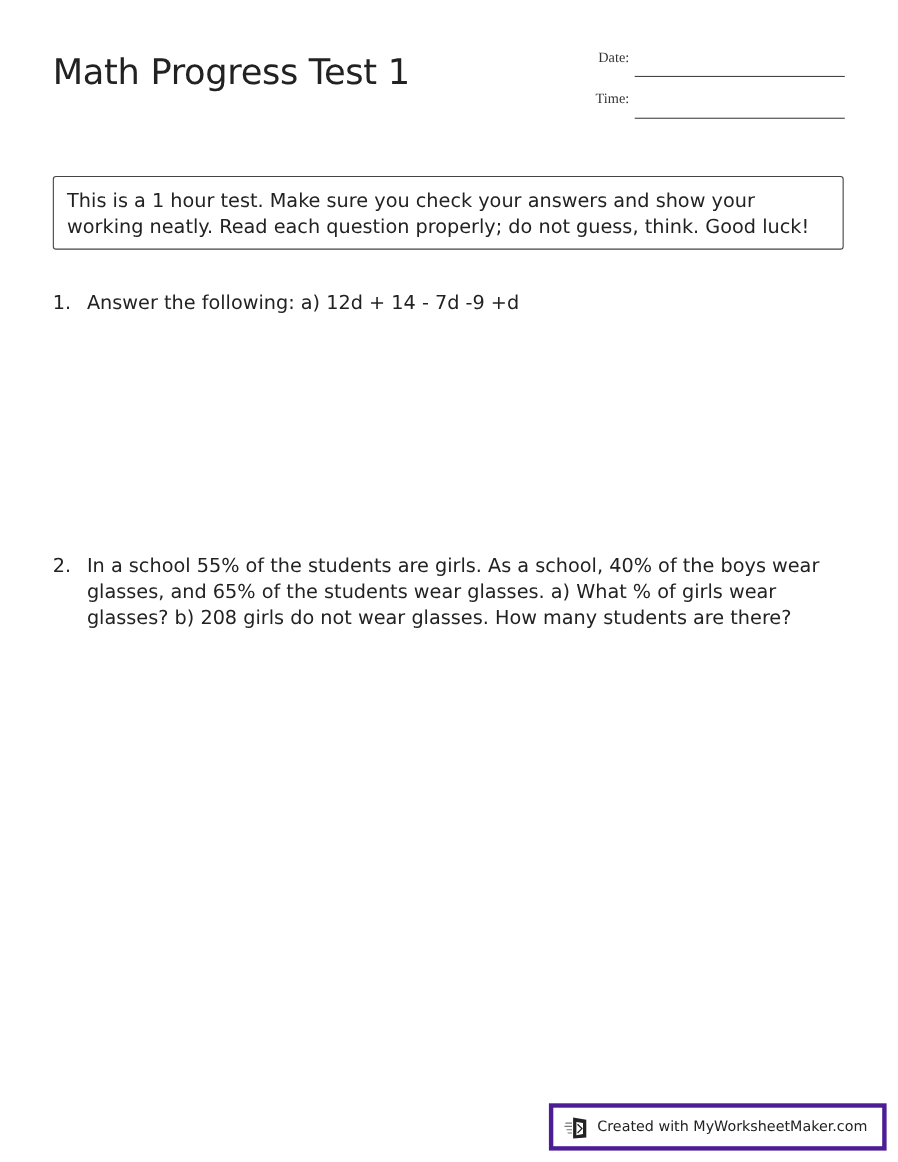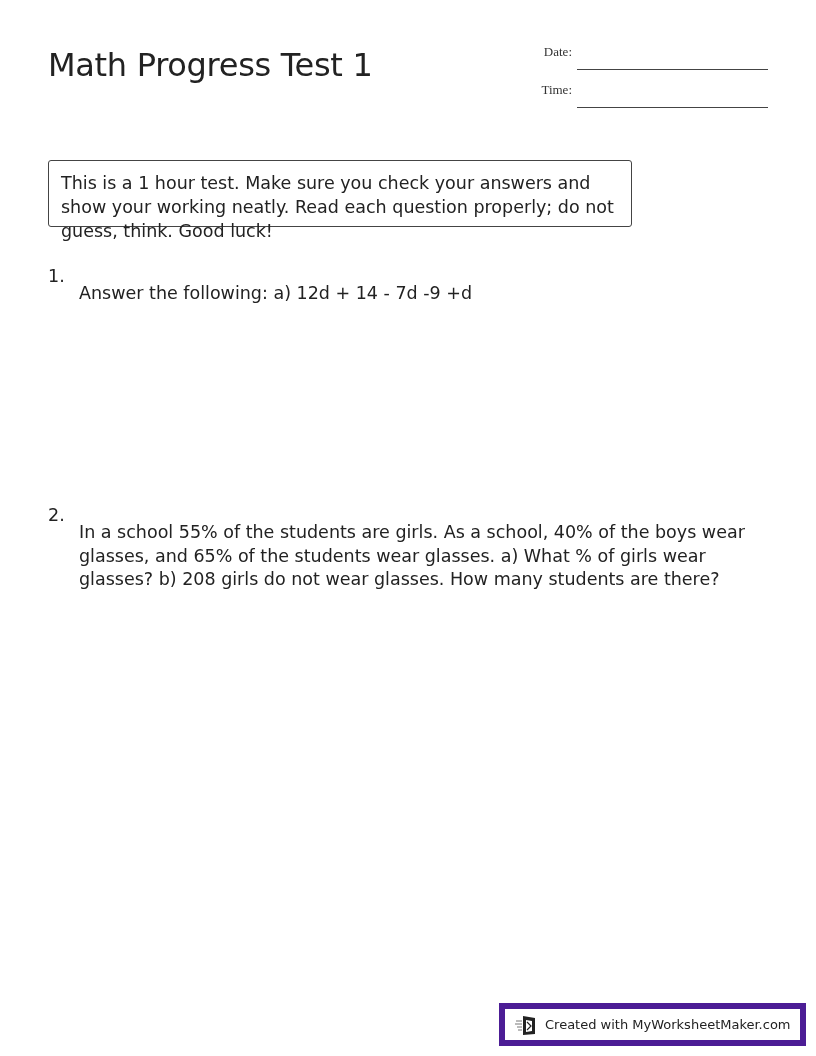--- a/index.html
+++ b/index.html
@@ -8,29 +8,29 @@
     .serif { font-family: "Liberation Serif", "DejaVu Serif", serif; }
 
     .title { position: absolute; left: 48px; top: 46px; font-size: 32px; font-weight: normal; color: #222; margin: 0; letter-spacing: -0.3px; }
 
     .field { position: absolute; left: 520px; width: 248px; height: 24px; }
     .field .lbl { position: absolute; right: 196px; bottom: 10px; font-size: 13px; color: #333; white-space: nowrap; }
     .field .line { position: absolute; left: 57px; right: 0; bottom: 0; border-bottom: 1px solid #444; height: 0; }
     .field-date { top: 46px; }
     .field-time { top: 84px; }
 
-    .instructions { position: absolute; left: 48px; top: 160px; width: 584px; height: 67px; box-sizing: border-box; border: 1px solid #444; border-radius: 3px; padding: 10px 12px; font-size: 17.5px; line-height: 24px; color: #222; }
+    .instructions { position: absolute; left: 48px; top: 160px; width: 719px; height: 67px; box-sizing: border-box; border: 1px solid #444; border-radius: 3px; padding: 10px 12px; font-size: 17.5px; line-height: 24px; color: #222; }
 
     .question { position: absolute; left: 48px; width: 720px; font-size: 17.5px; line-height: 23.5px; color: #222; display: flex; }
     .question .num { width: 31px; flex: 0 0 31px; }
-    .question .text { flex: 1; margin-top: 17px; }
+    .question .text { flex: 1; }
     .q1 { top: 265px; }
     .q2 { top: 504px; }
 
-    .footer { position: absolute; left: 499px; top: 1003px; width: 307px; height: 43px; box-sizing: border-box; border: 6px solid #4c1d95; display: flex; align-items: center; padding-left: 10px; }
+    .footer { position: absolute; left: 499px; top: 1003px; width: 307px; height: 43px; box-sizing: border-box; border: 4px solid #4c1d95; display: flex; align-items: center; padding-left: 10px; }
     .footer .logo { width: 24px; height: 22px; margin-right: 6px; }
     .footer .credit { font-size: 13px; color: #222; white-space: nowrap; }
   </style>
 </head>
 <body>
 
 <h1 class="title sans">Math Progress Test 1</h1>
 
 <div class="field field-date">
   <span class="lbl serif">Date:</span>

